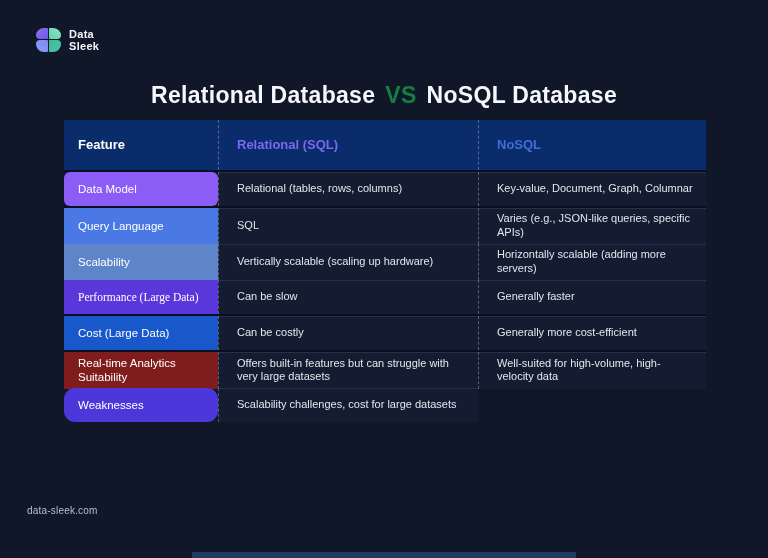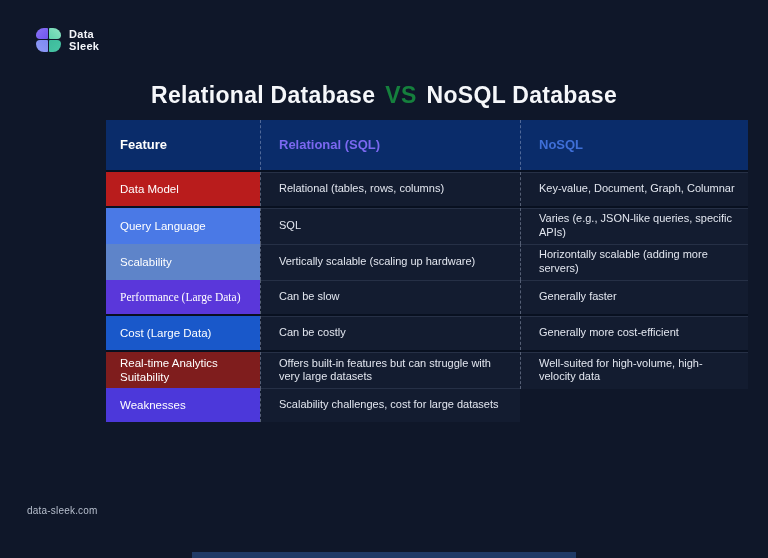--- a/index.html
+++ b/index.html
@@ -26,21 +26,21 @@
   
   .title {
     position: absolute; top: 82px; left: 0; width: 100%;
     text-align: center; margin: 0;
     font-size: 23px; font-weight: 700; letter-spacing: 0.3px;
     color: #f5f7fa;
   }
   .title .vs { margin: 0 10px; font-weight: 800; }
 
   
-  .table { position: absolute; left: 64px; top: 120px; width: 642px; margin-left: 42px; }
+  .table { position: absolute; left: 64px; top: 120px; width: 642px; }
   .trow {
     display: grid;
     grid-template-columns: 154px 260px 228px;
     box-sizing: border-box;
   }
   .thead { height: 50px; background: #0a2c6a; }
   .thead .cell { background: transparent; font-size: 13px; font-weight: 700; }
   .tbody-row { height: 36px; border-top: 2px solid #081020; }
   .cell {
     display: flex; align-items: center;
@@ -85,21 +85,21 @@
 
   <div class="table">
 
     <div class="trow thead" style="background: rgb(10, 44, 106);">
       <div class="cell c1" style="color: rgb(255, 255, 255);">Feature</div>
       <div class="cell c2" style="color: rgb(123, 104, 240);">Relational (SQL)</div>
       <div class="cell c3" style="color: rgb(63, 111, 216);">NoSQL</div>
     </div>
 
     <div class="trow tbody-row">
-      <div class="cell c1 feature-cell" style="background: #b91c1c;">Data Model</div>
+      <div class="cell c1 feature-cell" style="background: #8b5cf6; border-radius: 6px;">Data Model</div>
       <div class="cell c2 content-cell">Relational (tables, rows, columns)</div>
       <div class="cell c3 content-cell">Key-value, Document, Graph, Columnar</div>
     </div>
 
     <div class="trow tbody-row">
       <div class="cell c1 feature-cell" style="background: rgb(74, 121, 230);">Query Language</div>
       <div class="cell c2 content-cell">SQL</div>
       <div class="cell c3 content-cell">Varies (e.g., JSON-like queries, specific APIs)</div>
     </div>
 
@@ -122,21 +122,21 @@
     </div>
 
     <div class="trow tbody-row">
       <div class="cell c1 feature-cell" style="background: #7f1d1d;">Real-time Analytics Suitability</div>
       <div class="cell c2 content-cell">Offers built-in features but can struggle with very large datasets</div>
       <div class="cell c3 content-cell">Well-suited for high-volume, high-velocity data</div>
     </div>
 
 
     <div class="trow tbody-row">
-      <div class="cell c1 feature-cell" style="background: rgb(76, 56, 218);">Weaknesses</div>
+      <div class="cell c1 feature-cell" style="background: rgb(76, 56, 218); border-radius: 11px;">Weaknesses</div>
       <div class="cell c2 content-cell">Scalability challenges, cost for large datasets</div>
     </div>
 
   </div>
 
   <div class="footer-url">data-sleek.com</div>
   <div class="bottom-bar" style="background: rgb(32, 58, 102);"></div>
 
 </div>
 

